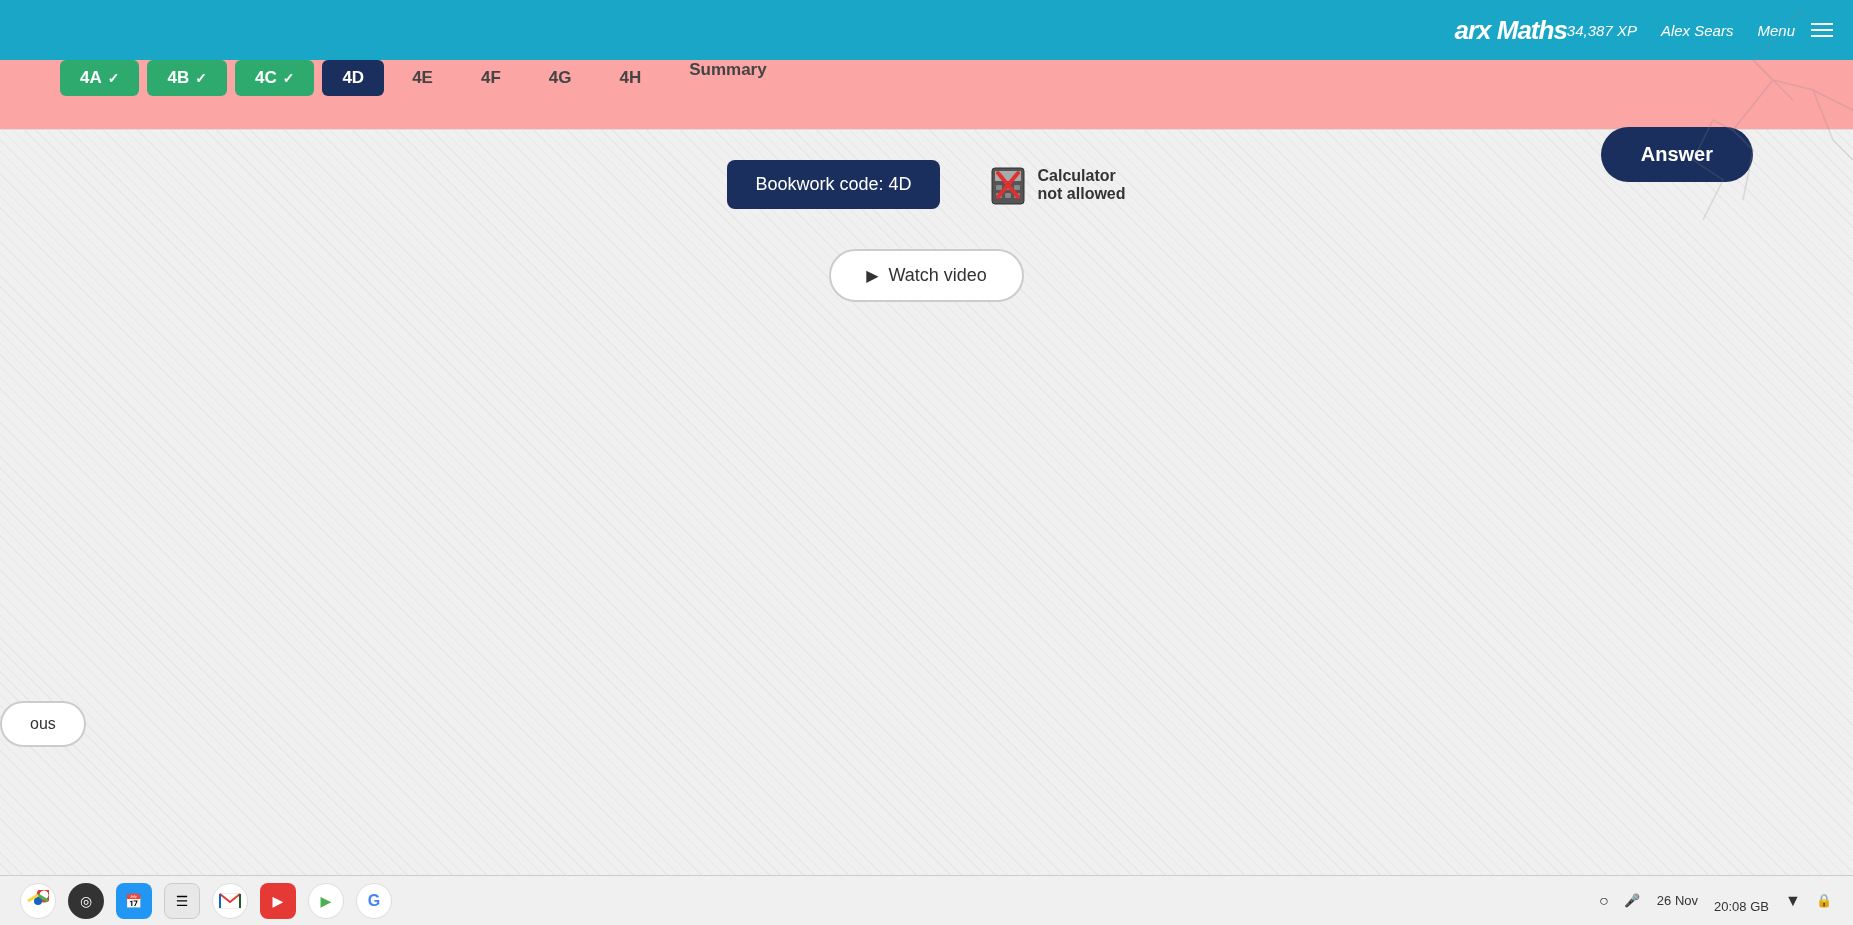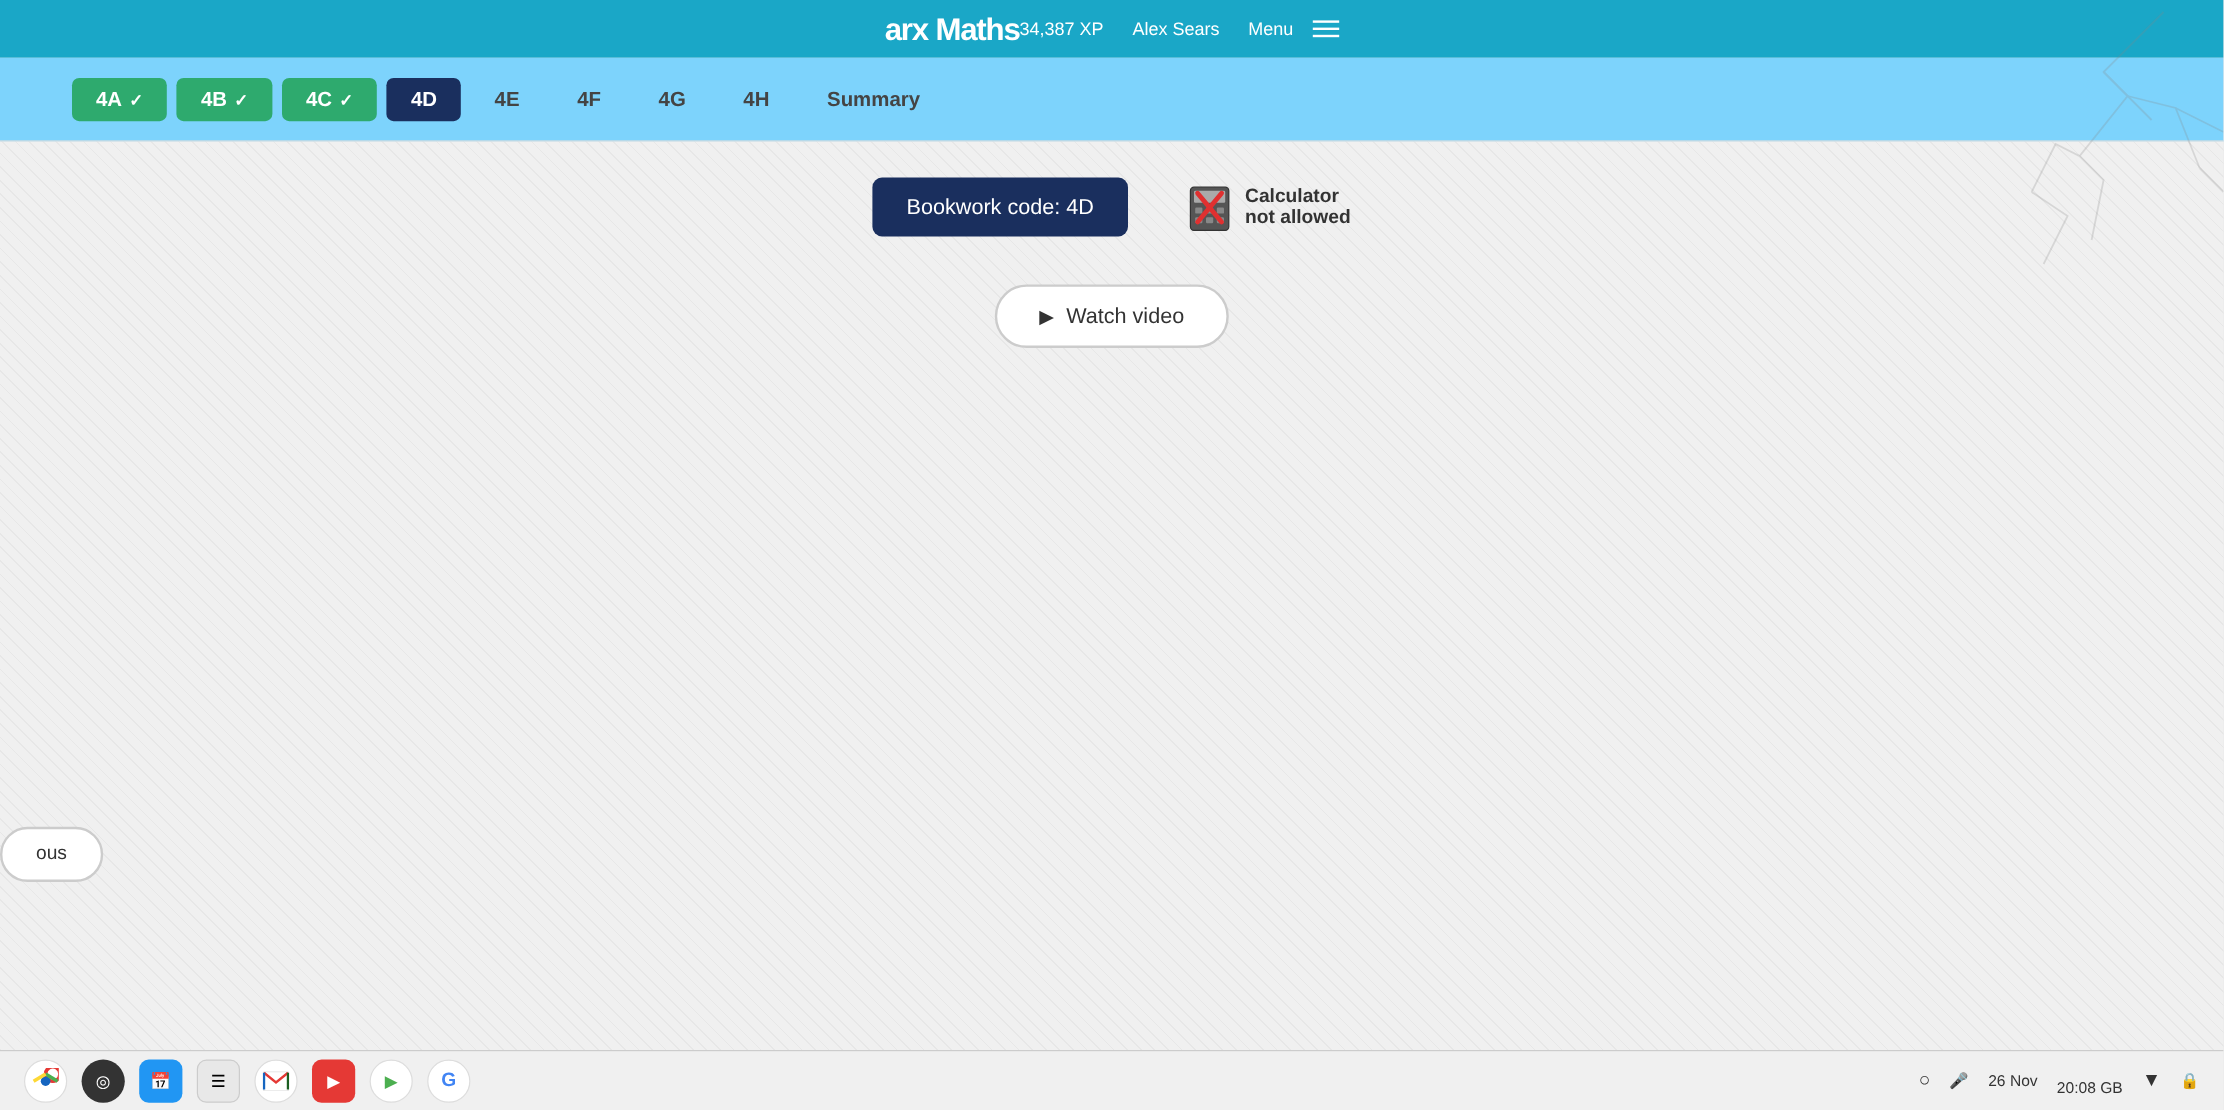--- a/index.html
+++ b/index.html
@@ -8,26 +8,27 @@
       background: #e8e8e8;
       width: 1853px;
       height: 925px;
       overflow: hidden;
       position: relative;
     }
 
     
     .header {
       background: #1aa7c7;
-      height: 48px;
-      display: flex;
-      align-items: center;
-      justify-content: center;
+      height: 60px;
+      display: flex;
+      align-items: center;
+      justify-content: flex-end;
       padding: 0 20px;
       position: relative;
+      font-style: italic;
     }
     .header-logo {
       color: white;
       font-size: 26px;
       font-weight: bold;
       letter-spacing: -1px;
     }
     .header-right {
       display: flex;
       align-items: center;
@@ -56,24 +57,24 @@
     }
     .menu-icon-lines span {
       display: block;
       width: 22px;
       height: 2px;
       background: white;
     }
 
     
     .nav-tabs {
-      background: #7dd3fc;
+      background: #fca5a5;
       height: 70px;
       display: flex;
-      align-items: center;
+      align-items: flex-start;
       padding: 0 60px;
       gap: 8px;
       border-bottom: 1px solid #ddd;
     }
     .tab {
       padding: 8px 20px;
       border-radius: 6px;
       font-size: 17px;
       font-weight: 600;
       cursor: pointer;
@@ -368,20 +369,21 @@
       </div>
     </div>
   </div>
 
 
   <div class="bottom-area">
     <button class="watch-video-btn">
       <span class="video-icon">▶</span>
       <span>Watch video</span>
     </button>
+    <button class="answer-btn">Answer</button>
   </div>
 
   <button class="previous-btn">ous</button>
 
 </div>
 
 <div class="taskbar">
   <div class="taskbar-left">
 
     <div class="taskbar-icon" style="background: white; border: 1px solid #ddd;">

